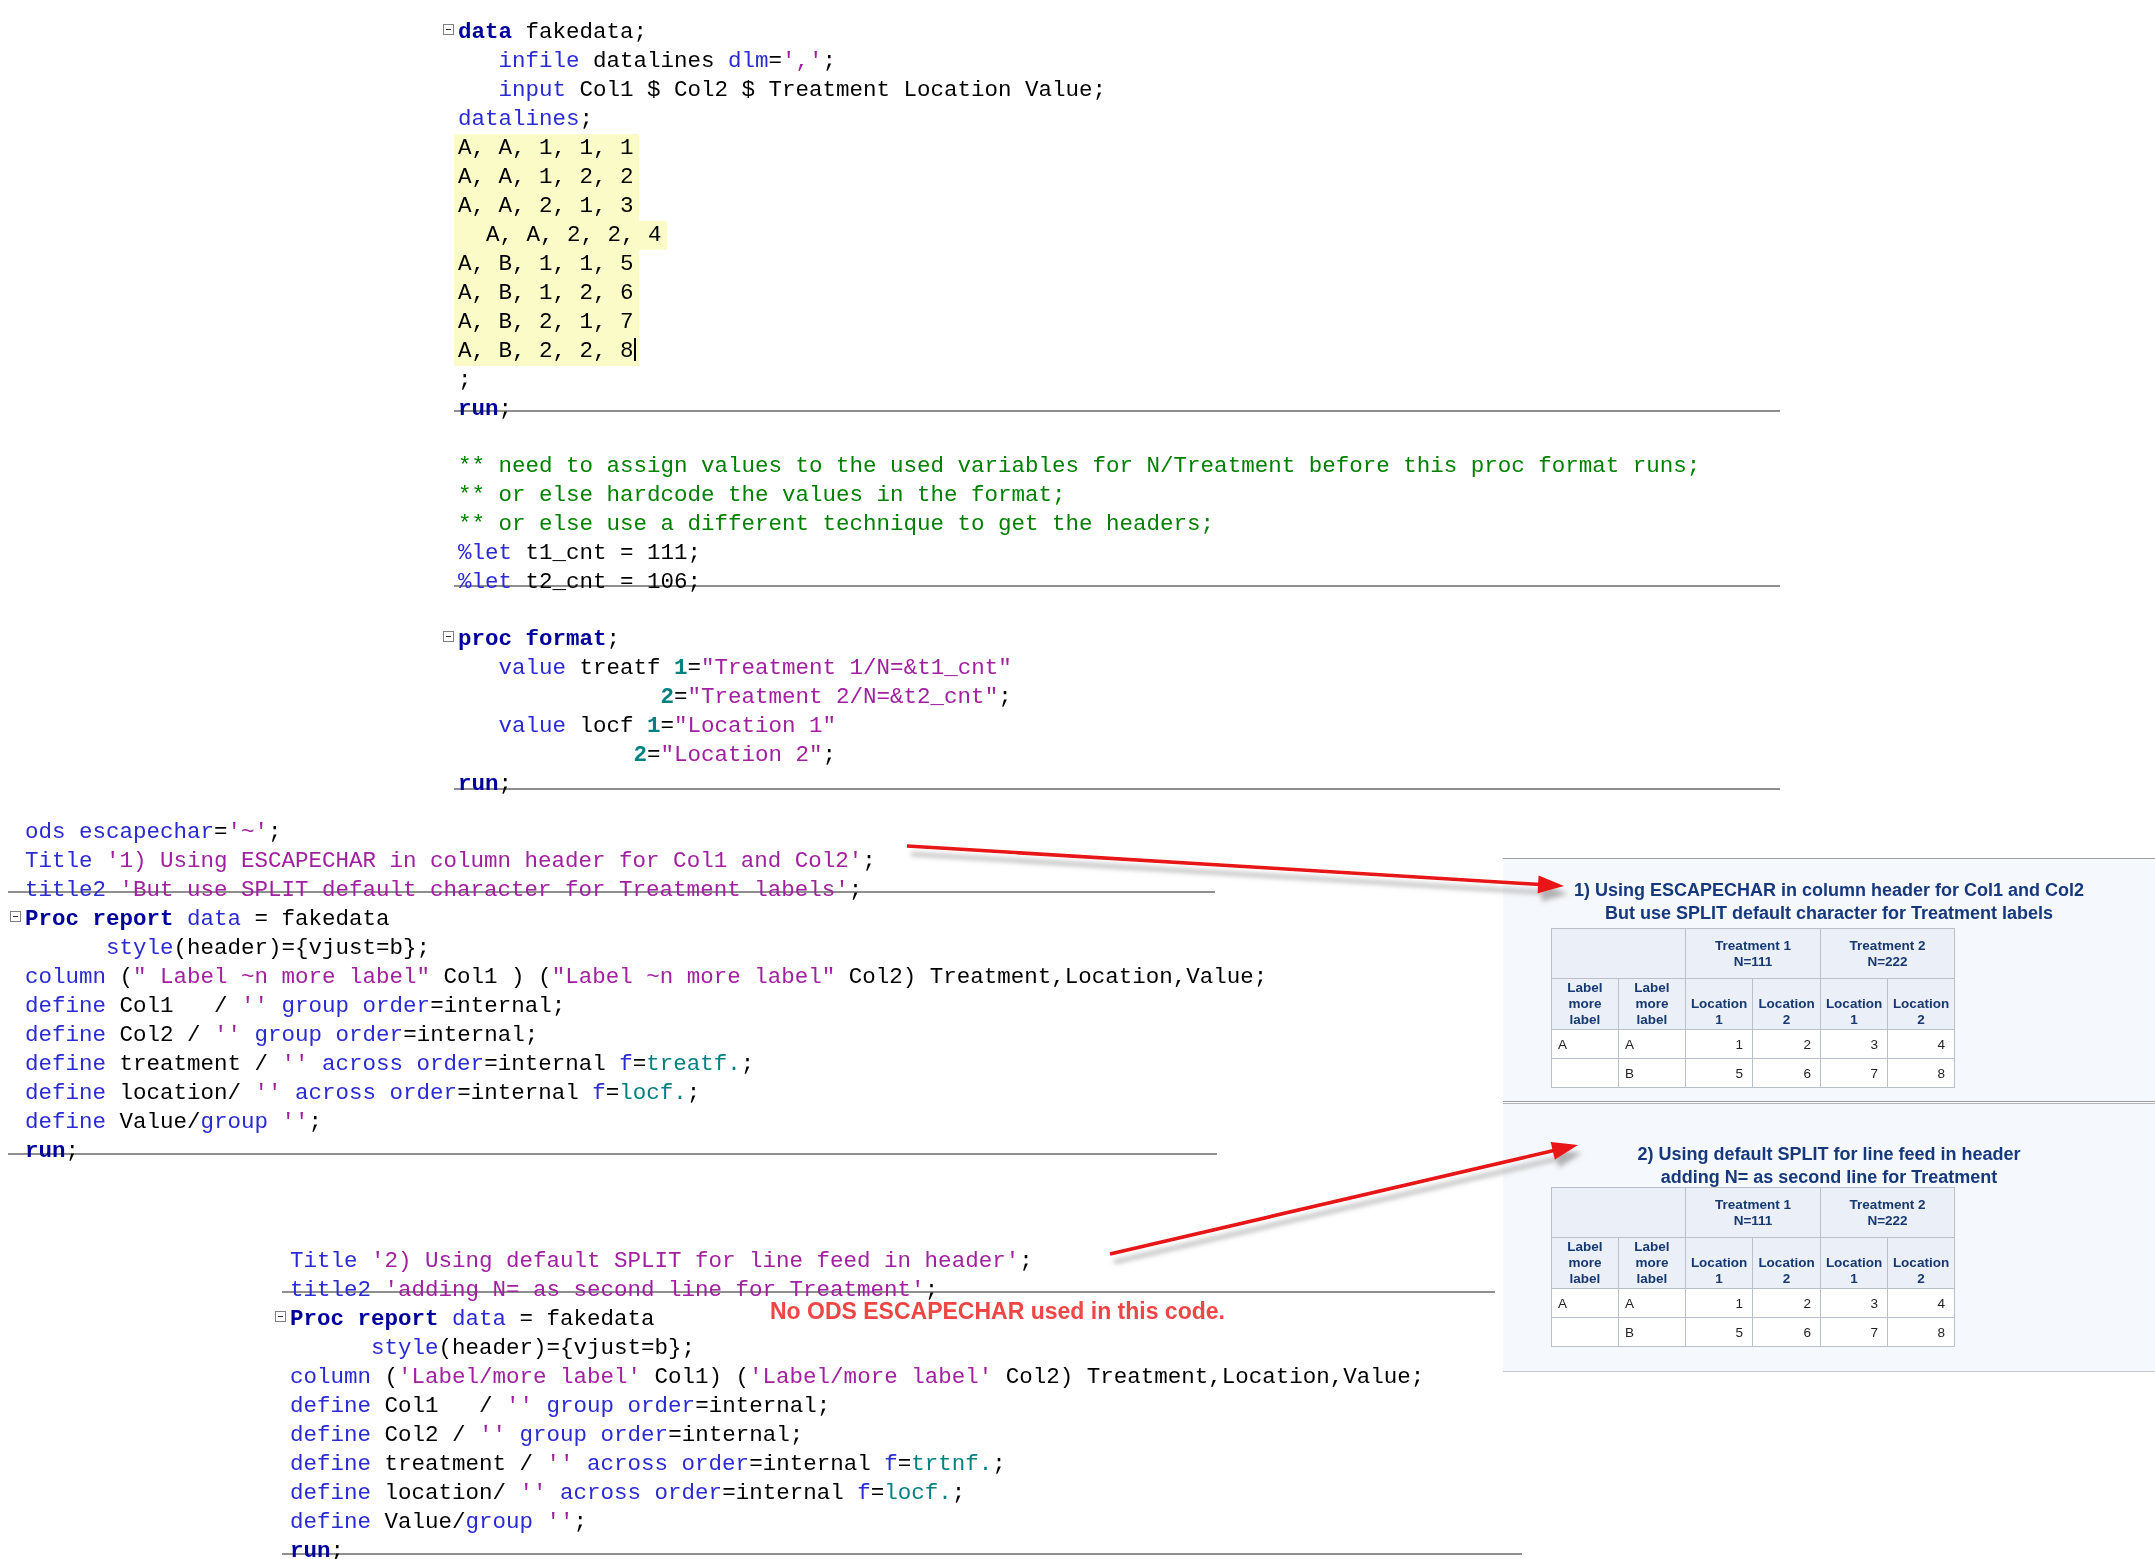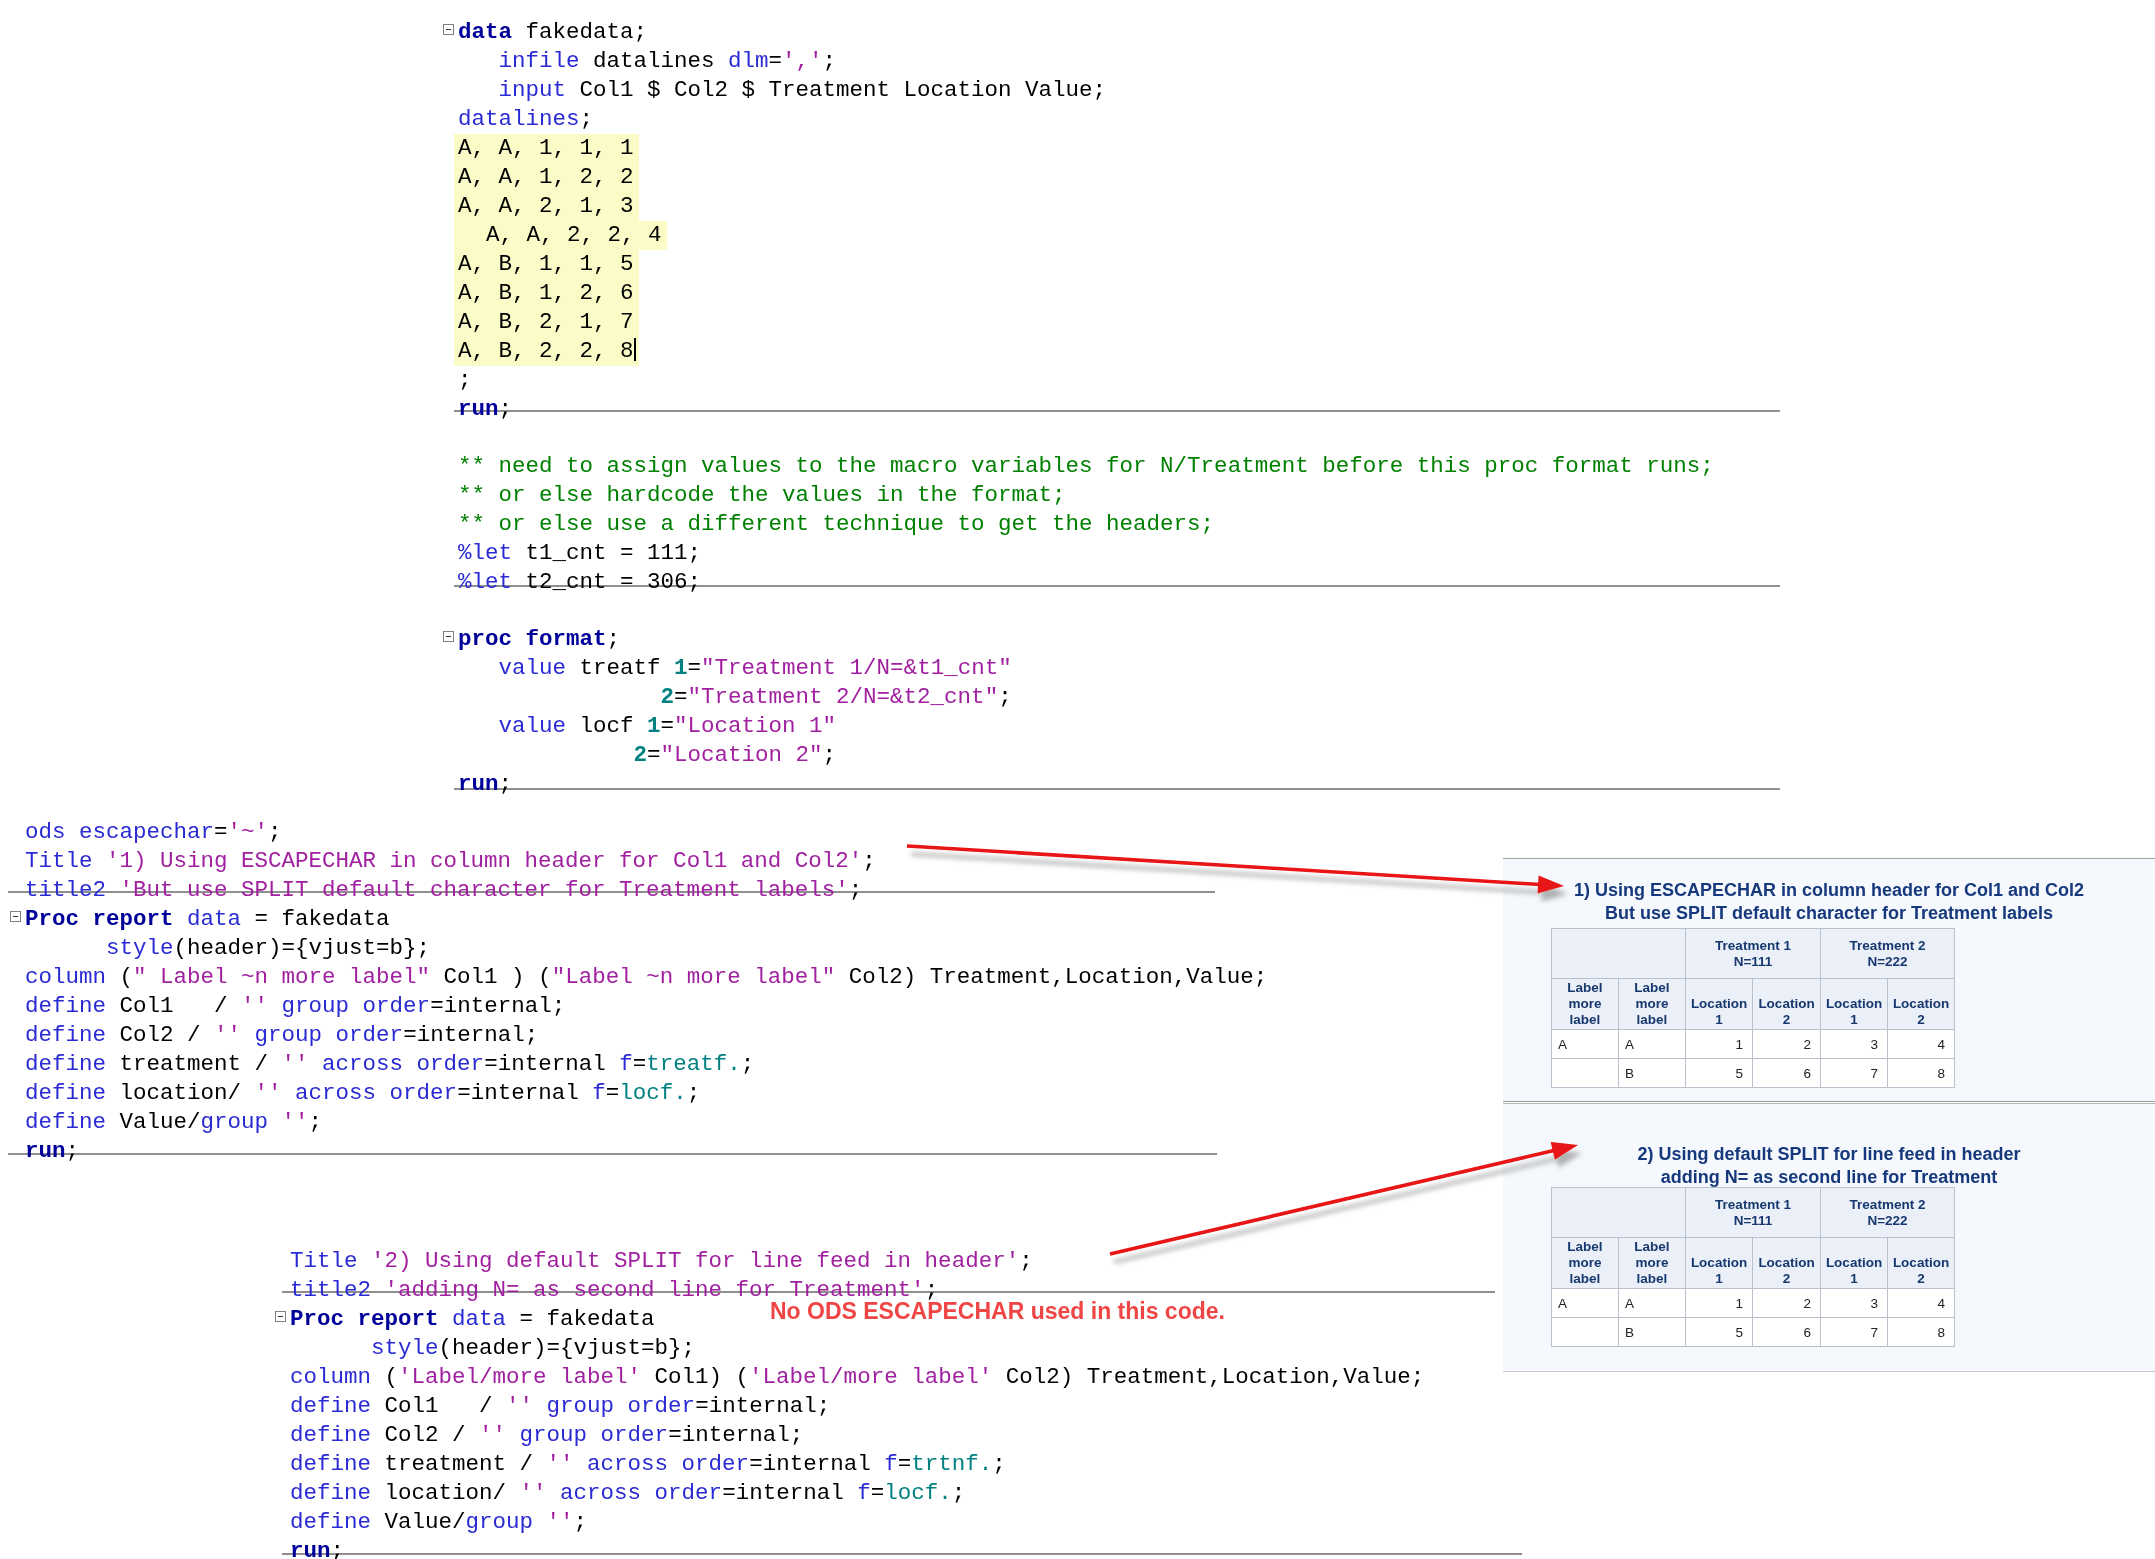--- a/index.html
+++ b/index.html
@@ -189,25 +189,25 @@
     <div class="code-line hl" style="top: 203px; padding-left: 32px;"><span class="ct">A, A, 2, 2, 4</span></div>
     <div class="code-line hl" style="top: 232px;"><span class="ct">A, B, 1, 1, 5</span></div>
     <div class="code-line hl" style="top: 261px;"><span class="ct">A, B, 1, 2, 6</span></div>
     <div class="code-line hl" style="top: 290px;"><span class="ct">A, B, 2, 1, 7</span></div>
     <div class="code-line hl" style="top: 319px;"><span class="ct">A, B, 2, 2, 8</span><span class="caret"></span></div>
     <div class="code-line" style="top: 348px;"><span class="ct">;</span></div>
     <div class="code-line" style="top: 377px;"><span class="ck">run</span><span class="ct">;</span></div>
     <span class="fold" style="top: 6px;"></span>
   </div>
 <div class="code-block" style="left: 458px; top: 452px;">
-    <div class="code-line" style="top: 0px;"><span class="cc">** need to assign values to the macro variables for N/Treatment before this proc format runs;</span></div>
+    <div class="code-line" style="top: 0px;"><span class="cc">** need to assign values to the used variables for N/Treatment before this proc format runs;</span></div>
     <div class="code-line" style="top: 29px;"><span class="cc">** or else hardcode the values in the format;</span></div>
     <div class="code-line" style="top: 58px;"><span class="cc">** or else use a different technique to get the headers;</span></div>
     <div class="code-line" style="top: 87px;"><span class="cb">%let</span><span class="ct"> t1_cnt = 111;</span></div>
-    <div class="code-line" style="top: 116px;"><span class="cb">%let</span><span class="ct"> t2_cnt = 306;</span></div>
+    <div class="code-line" style="top: 116px;"><span class="cb">%let</span><span class="ct"> t2_cnt = 106;</span></div>
   </div>
 <div class="code-block" style="left: 458px; top: 625px;">
     <div class="code-line" style="top: 0px;"><span class="ck">proc format</span><span class="ct">;</span></div>
     <div class="code-line" style="top: 29px;"><span class="ct">   </span><span class="cb">value</span><span class="ct"> treatf </span><span class="cfb">1</span><span class="ct">=</span><span class="cs">"Treatment 1/N=&amp;t1_cnt"</span></div>
     <div class="code-line" style="top: 58px;"><span class="ct">               </span><span class="cfb">2</span><span class="ct">=</span><span class="cs">"Treatment 2/N=&amp;t2_cnt"</span><span class="ct">;</span></div>
     <div class="code-line" style="top: 87px;"><span class="ct">   </span><span class="cb">value</span><span class="ct"> locf </span><span class="cfb">1</span><span class="ct">=</span><span class="cs">"Location 1"</span></div>
     <div class="code-line" style="top: 116px;"><span class="ct">             </span><span class="cfb">2</span><span class="ct">=</span><span class="cs">"Location 2"</span><span class="ct">;</span></div>
     <div class="code-line" style="top: 145px;"><span class="ck">run</span><span class="ct">;</span></div>
     <span class="fold" style="top: 6px;"></span>
   </div>

